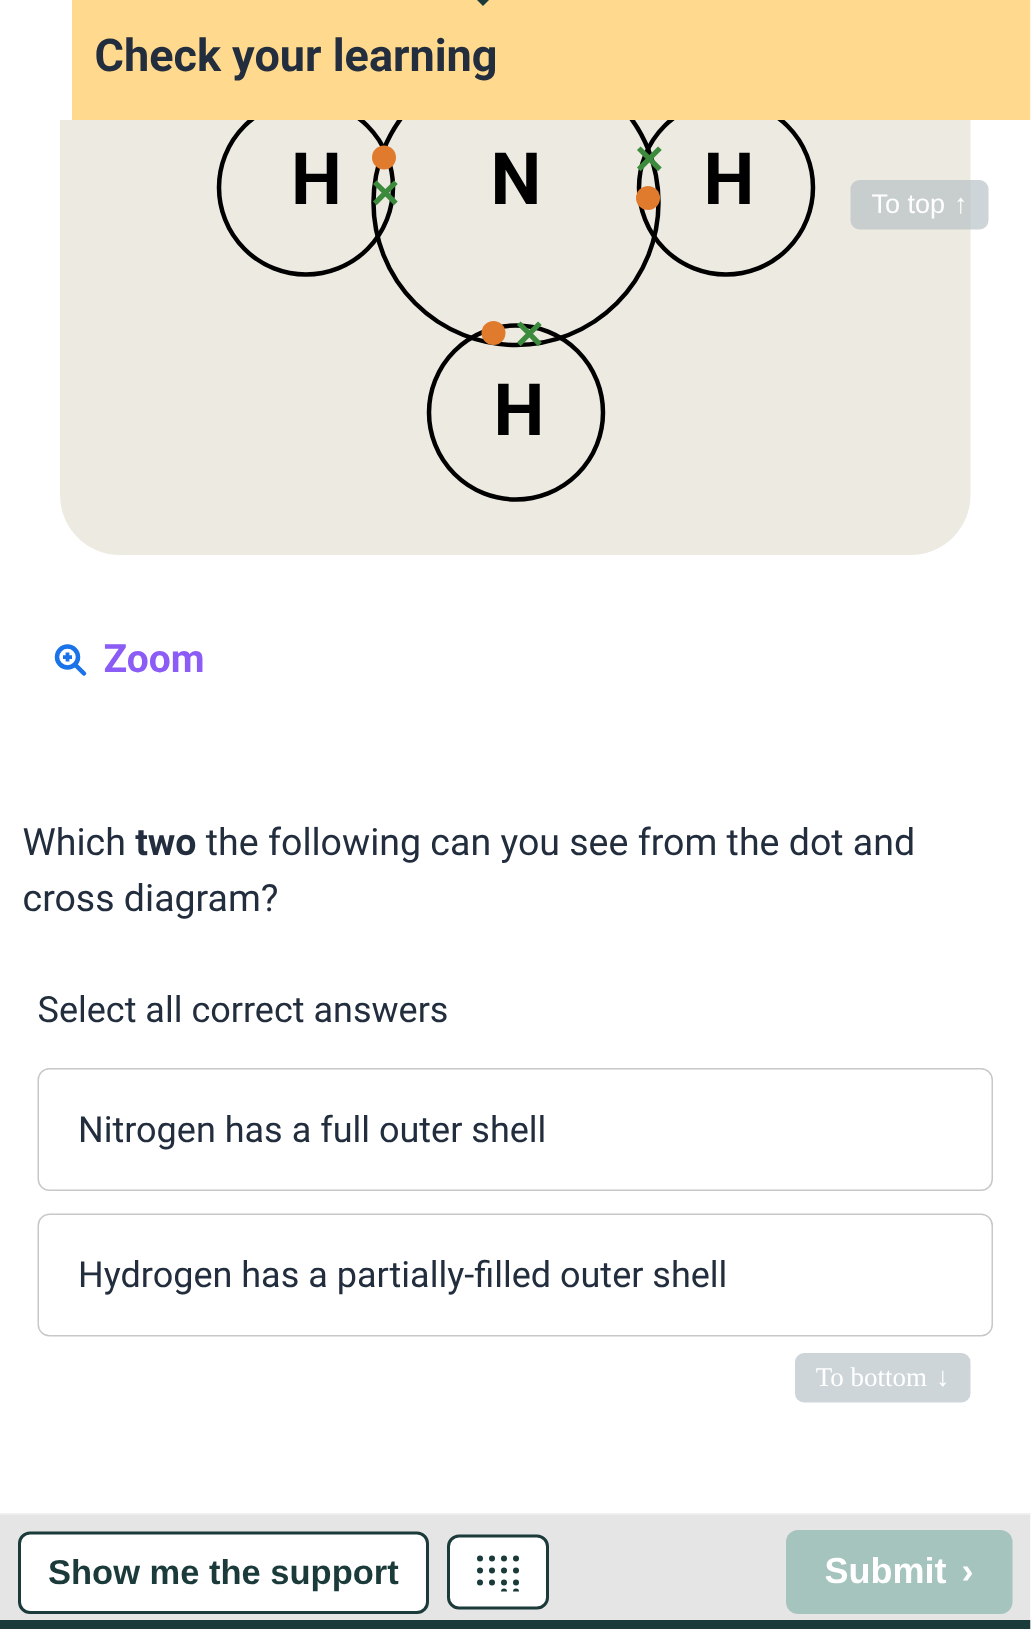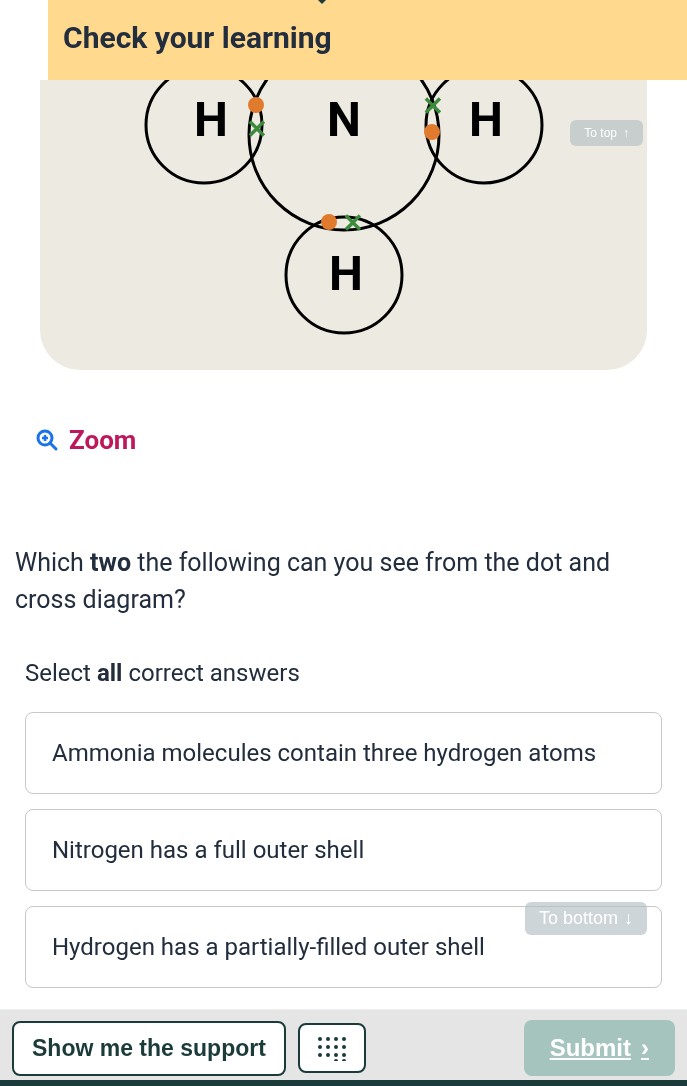--- a/index.html
+++ b/index.html
@@ -43,28 +43,28 @@
       margin: 0 25px;
       position: relative;
       height: 290px;
     }
     .diagram-svg {
       display: block;
       margin: 0 auto;
     }
     .to-top-btn {
       position: absolute;
-      right: 44px;
+      right: 28px;
       top: 120px;
       background: rgba(180,190,195,0.65);
       color: #fff;
       border: none;
       padding: 6px 14px;
       border-radius: 6px;
-      font-size: 12px;
+      font-size: 18px;
       font-weight: 500;
       cursor: pointer;
       display: flex;
       align-items: center;
       gap: 6px;
     }
     .to-bottom-btn {
       position: absolute;
       right: 40px;
       top: 902px;
@@ -73,26 +73,27 @@
       border: none;
       padding: 6px 14px;
       border-radius: 6px;
       font-size: 18px;
       font-weight: 500;
       cursor: pointer;
       display: flex;
       align-items: center;
       gap: 6px;
       z-index: 5;
+      font-family: Liberation Serif, serif;
     }
     .zoom-link {
       display: inline-flex;
       align-items: center;
       gap: 10px;
-      color: #be185d;
+      color: #8b5cf6;
       font-size: 26px;
       font-weight: 700;
       margin: 55px 0 0 20px;
       cursor: pointer;
     }
     .zoom-icon {
       width: 24px;
       height: 24px;
     }
     .question-text {
@@ -100,21 +101,21 @@
       color: #222D3D;
       margin: 50px 0 0 0;
       line-height: 1.5;
     }
     .question-text .bold { font-weight: 700; }
     .instruction {
       font-size: 24px;
       color: #222D3D;
       margin: 40px 0 25px 10px;
     }
-    .instruction .bold { font-weight: 700; }
+    .instruction .bold { font-weight: 400; }
     .options {
       display: flex;
       flex-direction: column;
       gap: 15px;
       padding: 0 10px;
     }
     .option {
       border: 1.5px solid #C8C8C8;
       border-radius: 8px;
       padding: 22px 26px;
@@ -162,21 +163,20 @@
       color: #fff;
       border: none;
       font-size: 24px;
       font-weight: 700;
       padding: 14px 26px;
       border-radius: 8px;
       cursor: pointer;
       display: flex;
       align-items: flex-end;
       gap: 10px;
-      text-decoration: underline;
     }
     .dark-strip {
       position: absolute;
       bottom: 0;
       left: 0;
       right: 0;
       height: 6px;
       background: #1B3A3A;
     }
   </style>
@@ -235,21 +235,20 @@
   <p class="question-text">
     <br>
     <span>Which </span><span class="bold">two</span><span> the following can you see from the dot and cross diagram?</span>
   </p>
 
   <p class="instruction">
     <span>Select </span><span class="bold">all</span><span> correct answers</span>
   </p>
 
   <div class="options">
-    <div class="option">Ammonia molecules contain three hydrogen atoms</div>
     <div class="option">Nitrogen has a full outer shell</div>
     <div class="option">Hydrogen has a partially-filled outer shell</div>
   </div>
 
 </div>
 
 <button class="to-bottom-btn">
   <span>To bottom</span>
   <span>↓</span>
 </button>

